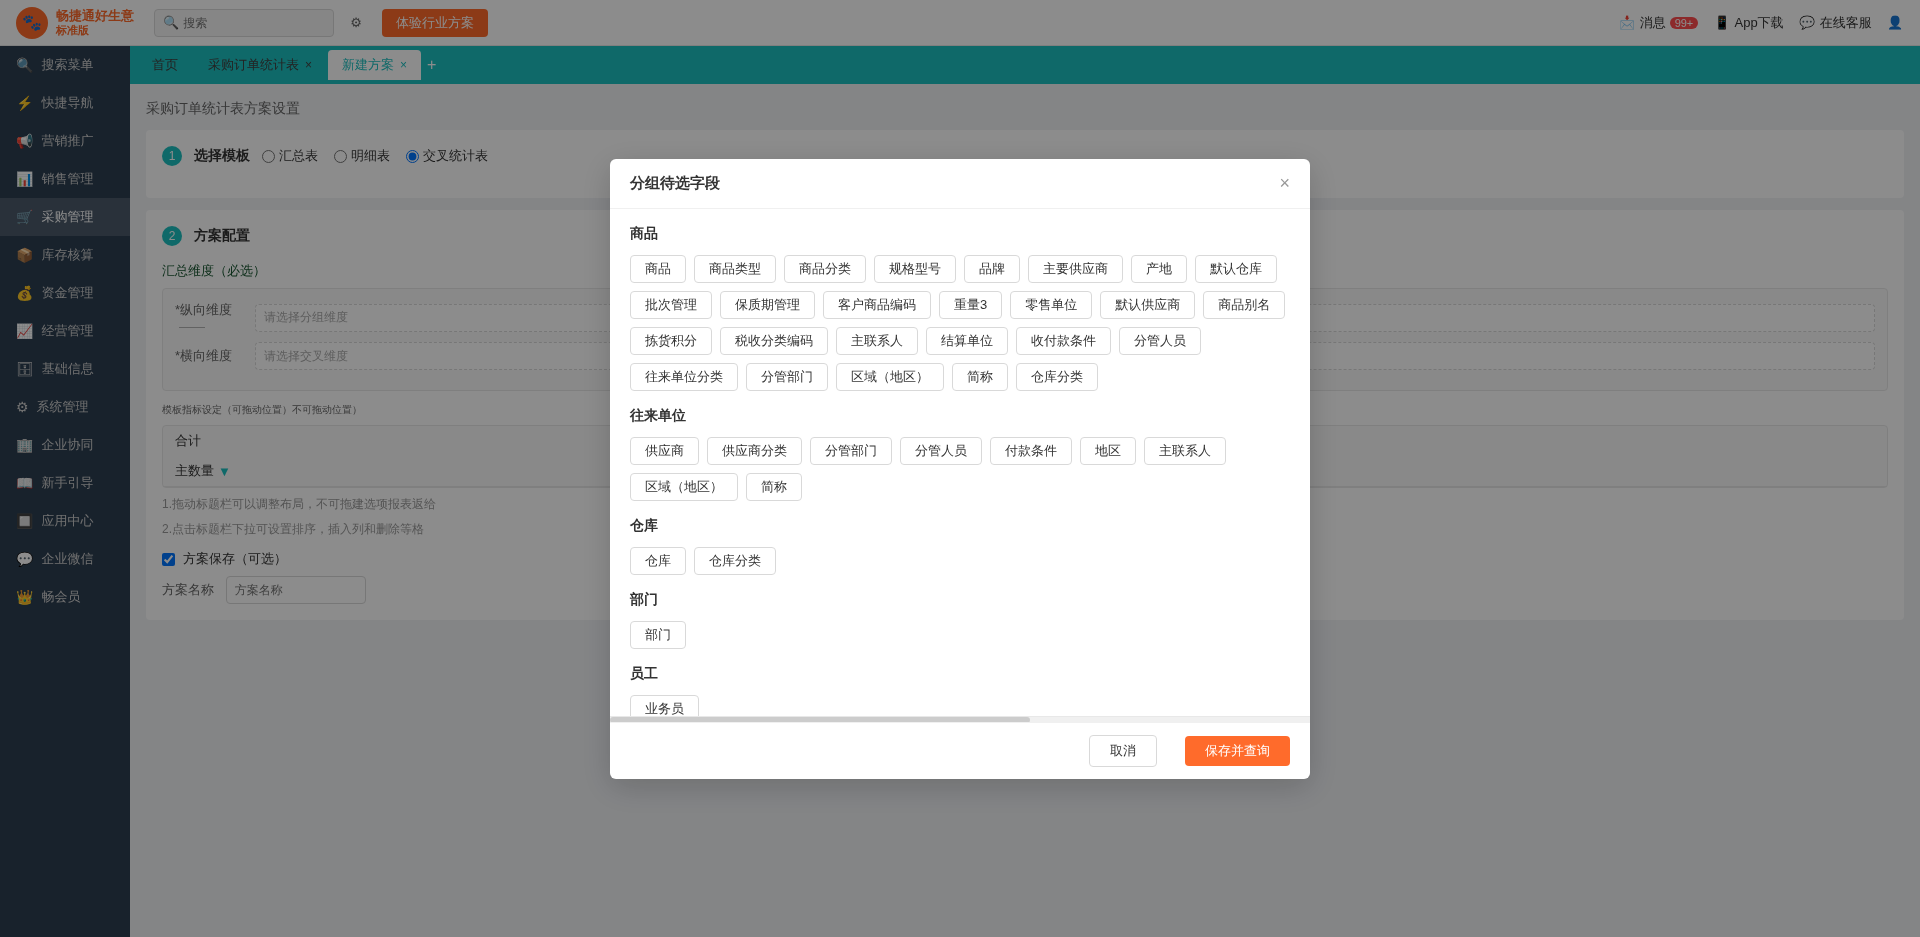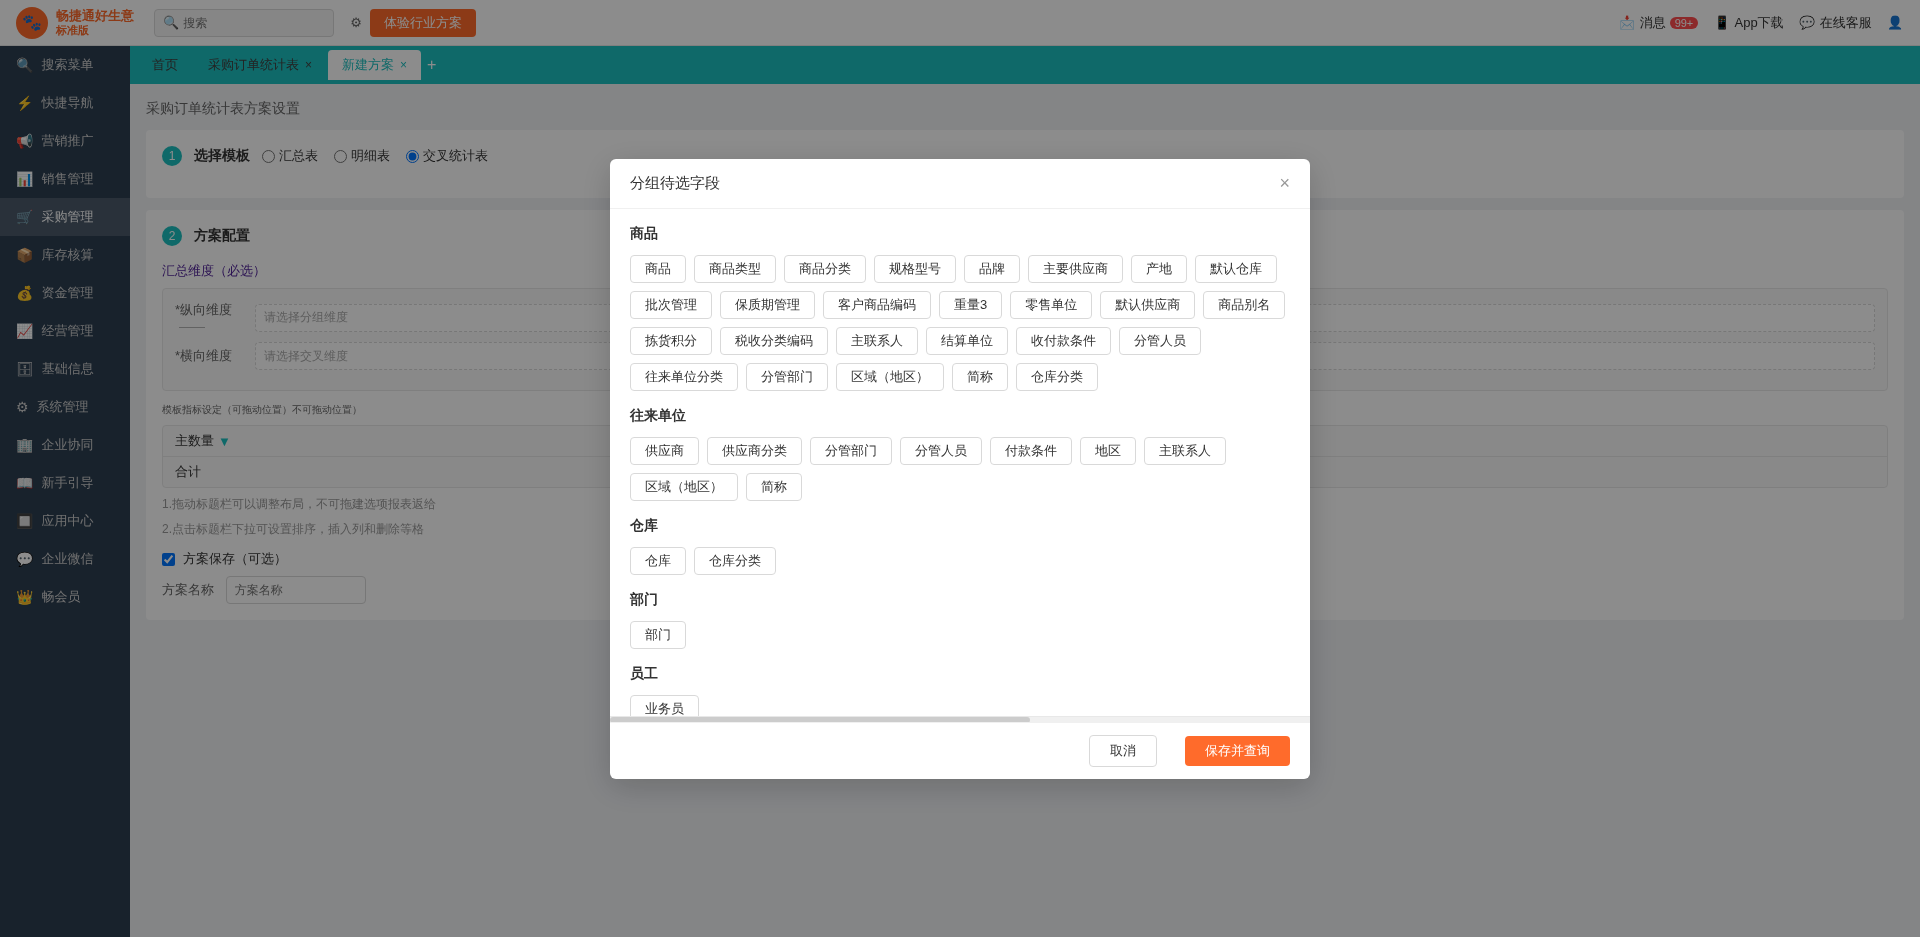--- a/index.html
+++ b/index.html
@@ -49,21 +49,21 @@
     }
 
     .try-btn {
       background: #ff6b2b;
       color: white;
       border: none;
       border-radius: 4px;
       padding: 5px 14px;
       cursor: pointer;
       font-size: 13px;
-      margin-left: 0;
+      margin-left: 12px;
     }
 
     .header-right {
       margin-left: auto;
       display: flex; align-items: center; gap: 16px;
     }
     .header-right-item {
       display: flex; align-items: center; gap: 4px;
       color: #333; font-size: 13px; cursor: pointer;
     }
@@ -215,21 +215,21 @@
       width: 700px;
       max-height: 620px;
       display: flex; flex-direction: column;
       box-shadow: 0 8px 32px rgba(0,0,0,0.18);
     }
     .modal-header {
       display: flex; align-items: center; justify-content: space-between;
       padding: 14px 20px;
       border-bottom: 1px solid #f0f0f0;
     }
-    .modal-title { font-size: 15px; font-weight: normal; color: #333; }
+    .modal-title { font-size: 15px; font-weight: bold; color: #333; }
     .modal-close { cursor: pointer; color: #999; font-size: 18px; }
 
     .modal-body {
       flex: 1;
       overflow-y: auto;
       padding: 16px 20px;
     }
 
     
     .section-title {
@@ -449,21 +449,21 @@
           </label>
       </div>
     </div>
   </div>
 
   <div class="form-card">
     <div class="step-row">
       <div class="step-badge">2</div>
       <div class="step-label">方案配置</div>
     </div>
-    <div style="color:#4c1d95;font-size:13px;margin-bottom:8px;">汇总维度（必选）</div>
+    <div style="color:#14532d;font-size:13px;margin-bottom:8px;">汇总维度（必选）</div>
     <div class="config-table-wrap">
       <div class="config-row">
         <div class="config-label">
           <span>*纵向维度</span>
           <span style="color:#aaa;margin:0 4px;">——</span>
         </div>
         <div class="select-placeholder">
           <span>请选择分组维度</span>
         </div>
       </div>
@@ -471,30 +471,30 @@
         <div class="config-label">
           <span>*横向维度</span>
         </div>
         <div class="select-placeholder">
           <span>请选择交叉维度</span>
         </div>
       </div>
     </div>
     <div style="margin-top:12px;font-size:10px;color:#666;">模板指标设定（可拖动位置）不可拖动位置）</div>
     <div style="margin-top:8px;background:#fafafa;border:1px solid #e8e8e8;border-radius:4px;">
+      <div style="display:flex;">
+        <div style="flex:1;padding:6px 12px;font-size:13px;">合计</div>
+        <div style="flex:1;padding:6px 12px;font-size:13px;border-left:1px solid #e8e8e8;">合计</div>
+      </div>
       <div style="display:flex;border-bottom:1px solid #e8e8e8;">
         <div style="flex:1;padding:6px 12px;display:flex;align-items:center;gap:4px;font-size:13px;">
           <span>主数量</span>
           <span style="color:#1DBFBF;cursor:pointer;">▼</span>
         </div>
         <div style="flex:1;padding:6px 12px;font-size:13px;border-left:1px solid #e8e8e8;">金额</div>
-      </div>
-      <div style="display:flex;">
-        <div style="flex:1;padding:6px 12px;font-size:13px;">合计</div>
-        <div style="flex:1;padding:6px 12px;font-size:13px;border-left:1px solid #e8e8e8;">合计</div>
       </div>
     </div>
     <div class="hint-text">1.拖动标题栏可以调整布局，不可拖建选项报表返给</div>
     <div class="hint-text">2.点击标题栏下拉可设置排序，插入列和删除等格</div>
     <div style="margin-top:12px;display:flex;align-items:center;gap:8px;">
       <input type="checkbox" checked="" style="">
       <span>方案保存（可选）</span>
     </div>
     <div style="margin-top:8px;">
       <span style="color:#666;font-size:13px;">方案名称</span>

